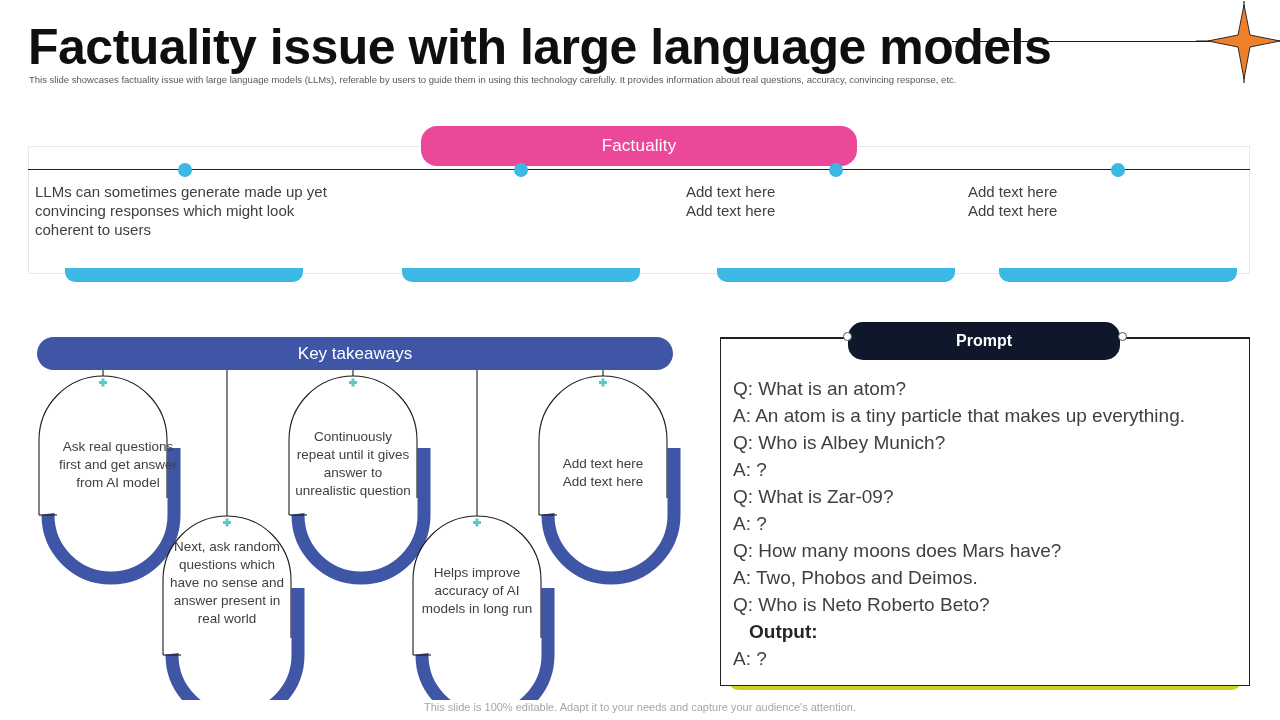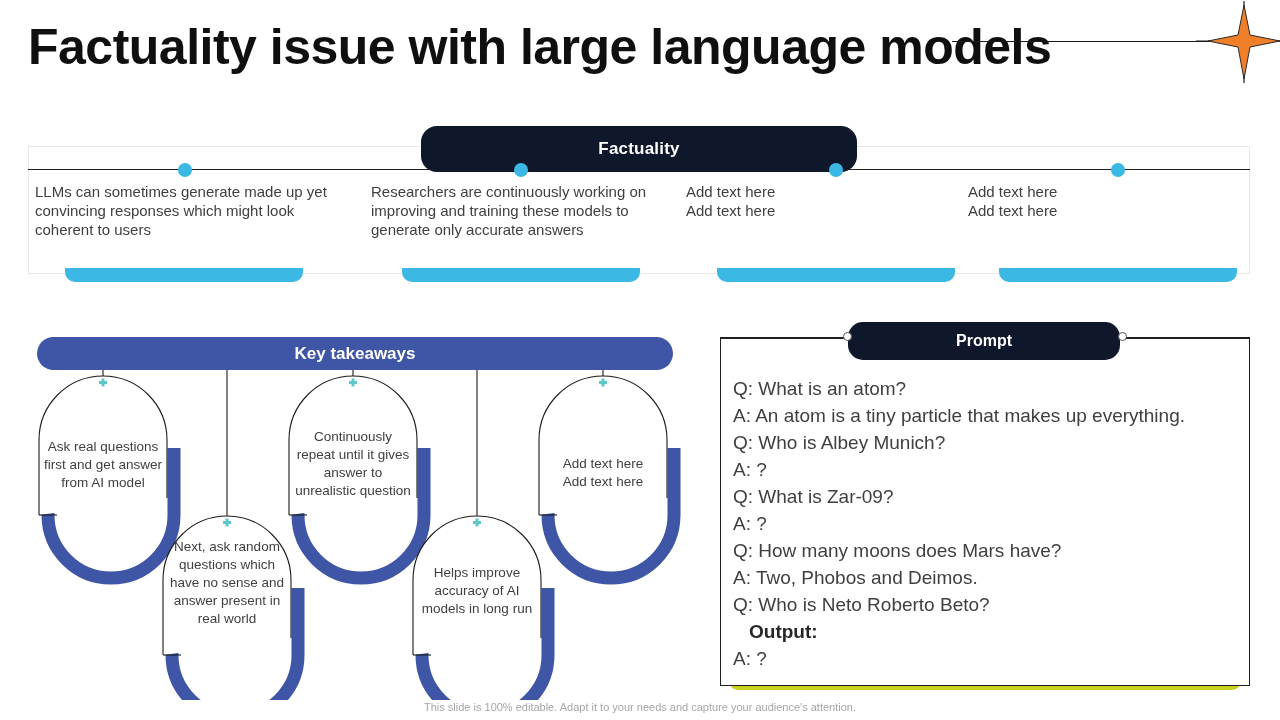--- a/index.html
+++ b/index.html
@@ -26,45 +26,45 @@
     font-size:9.5px;color:#58585a;line-height:13px;white-space:nowrap;
   }
 
   
   .fact-card{
     position:absolute;left:28px;top:146px;width:1222px;height:128px;
     background:#ffffff;border:1px solid #e8e8e8;box-sizing:border-box;
   }
   .fact-line{position:absolute;left:28px;top:169px;width:1222px;height:1px;background:#1f1f1f;}
   .fact-pill{
-    position:absolute;left:421px;top:126px;width:436px;height:46px;
-    background:#0f172a;border-radius:16px;
+    position:absolute;left:421px;top:126px;width:436px;height:40px;
+    background:#ec4899;border-radius:16px;
     display:flex;align-items:center;justify-content:center;
-    color:#ffffff;font-size:17px;font-weight:700;
+    color:#ffffff;font-size:17px;font-weight:400;
     letter-spacing:.2px;
   }
   .fact-dot{
     position:absolute;width:14px;height:14px;border-radius:50%;
     background:#3bb8e3;top:163px;
   }
   .fact-col{
     position:absolute;top:182px;width:300px;
     font-size:15px;line-height:19px;color:#3f3f3f;
   }
   .fact-bar{
     position:absolute;top:268px;width:238px;height:14px;
     background:#3bb8e3;border-radius:0 0 10px 10px;
   }
 
   
   .kt-pill{
     position:absolute;left:37px;top:337px;width:636px;height:33px;
     background:#3f55a5;border-radius:17px;
     display:flex;align-items:center;justify-content:center;
-    color:#ffffff;font-size:17px;font-weight:700;
+    color:#ffffff;font-size:17px;font-weight:400;
   }
   .kt-stage{position:absolute;left:0;top:330px;width:700px;height:370px;}
   .kt-label{
     position:absolute;text-align:center;font-size:13.5px;line-height:18px;color:#3f3f3f;
   }
 
   
   .prompt-card{
     position:absolute;left:720px;top:338px;width:530px;height:348px;
     background:#ffffff;border:1px solid #1f1f1f;box-sizing:border-box;
@@ -105,39 +105,39 @@
   <div class="title-rule"></div>
 
   <div class="star-wrap">
     <svg width="96" height="96" viewBox="0 0 96 96">
       <line x1="0" y1="48" x2="96" y2="48" stroke="#1a1a1a" stroke-width="1.2"></line>
       <line x1="48" y1="8" x2="48" y2="90" stroke="#1a1a1a" stroke-width="1.2"></line>
       <path d="M48 12 L54 42 L84 48 L54 54 L48 86 L42 54 L12 48 L42 42 Z" fill="#ef7f28" stroke="#2b2b2b" stroke-width="1"></path>
     </svg>
   </div>
 
+  <div class="subtitle">This slide showcases factuality issue with large language models (LLMs), referable by users to guide them in  using this technology carefully. It provides information about real questions, accuracy, convincing response, etc.</div>
 
   <div class="fact-card"></div>
 
   <div class="fact-bar" style="left:65px"></div>
   <div class="fact-bar" style="left:402px"></div>
   <div class="fact-bar" style="left:717px"></div>
   <div class="fact-bar" style="left:999px"></div>
 
   <div class="fact-line"></div>
 
   <div class="fact-pill">Factuality</div>
 
   <div class="fact-dot" style="left:178px"></div>
   <div class="fact-dot" style="left:514px"></div>
   <div class="fact-dot" style="left:829px"></div>
   <div class="fact-dot" style="left:1111px"></div>
 
   <div class="fact-col" style="left:35px">LLMs can sometimes generate made up yet convincing responses which might look coherent to users</div>
-  <div class="fact-col" style="left:371px">Researchers are continuously  working on improving and training these models to generate only accurate answers</div>
   <div class="fact-col" style="left:686px;white-space:pre-line">Add text here
 Add text here</div>
   <div class="fact-col" style="left:968px;white-space:pre-line">Add text here
 Add text here</div>
 
   <div class="kt-pill">Key takeaways</div>
 
   <div class="kt-stage">
     <svg width="700" height="370" viewBox="0 0 700 370">
       <defs>
@@ -187,21 +187,21 @@
         <rect x="349" y="51" width="8" height="3"></rect>
           <rect x="351.5" y="48.5" width="3" height="8"></rect>
         <rect x="473" y="191" width="8" height="3"></rect>
           <rect x="475.5" y="188.5" width="3" height="8"></rect>
         <rect x="599" y="51" width="8" height="3"></rect>
           <rect x="601.5" y="48.5" width="3" height="8"></rect>
       </g>
     </svg>
   </div>
 
-  <div class="kt-label" style="left:43px;top:438px;width:120px">Ask real questions first and get answer from AI model</div>
+  <div class="kt-label" style="left:58px;top:438px;width:120px">Ask real questions first and get answer from AI model</div>
   <div class="kt-label" style="left:167px;top:538px;width:120px">Next, ask random questions which have no sense and answer present in real world</div>
   <div class="kt-label" style="left:293px;top:428px;width:120px">Continuously repeat until it gives answer to unrealistic question</div>
   <div class="kt-label" style="left:417px;top:564px;width:120px">Helps improve accuracy of AI models in long run</div>
   <div class="kt-label" style="left:543px;top:455px;width:120px;white-space:pre-line">Add text here
 Add text here</div>
 
   <div class="prompt-shadow"></div>
   <div class="prompt-card"></div>
 
   <div class="prompt-conn" style="left:720px;width:130px"></div>

